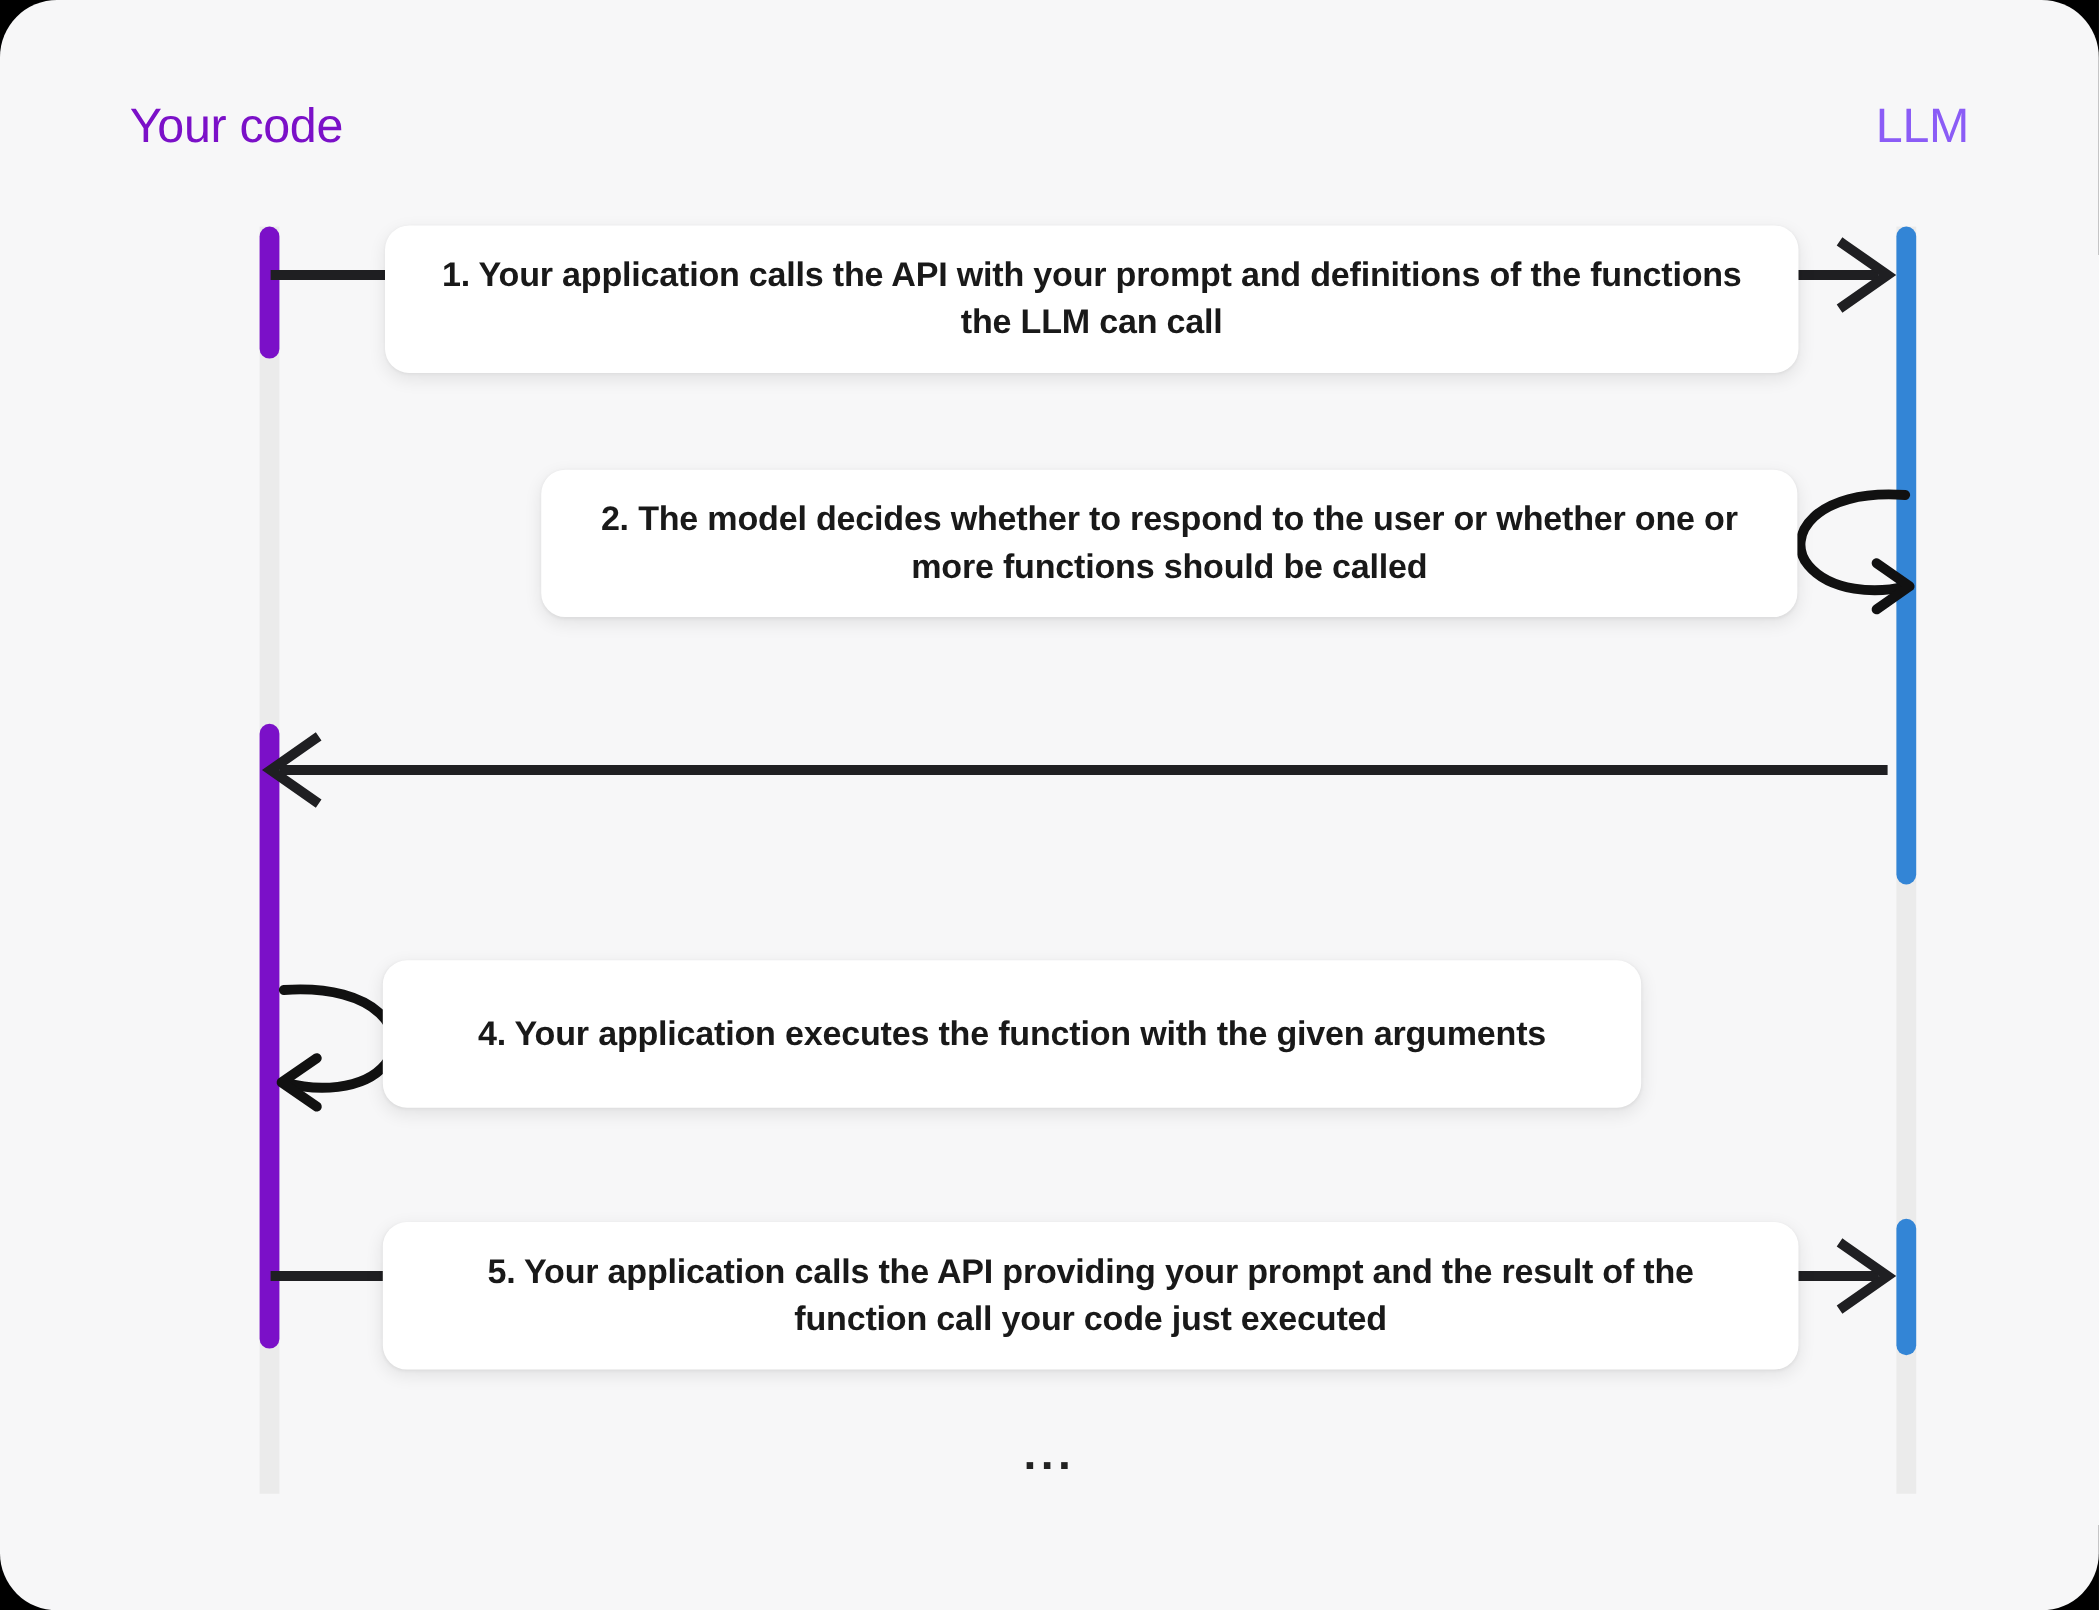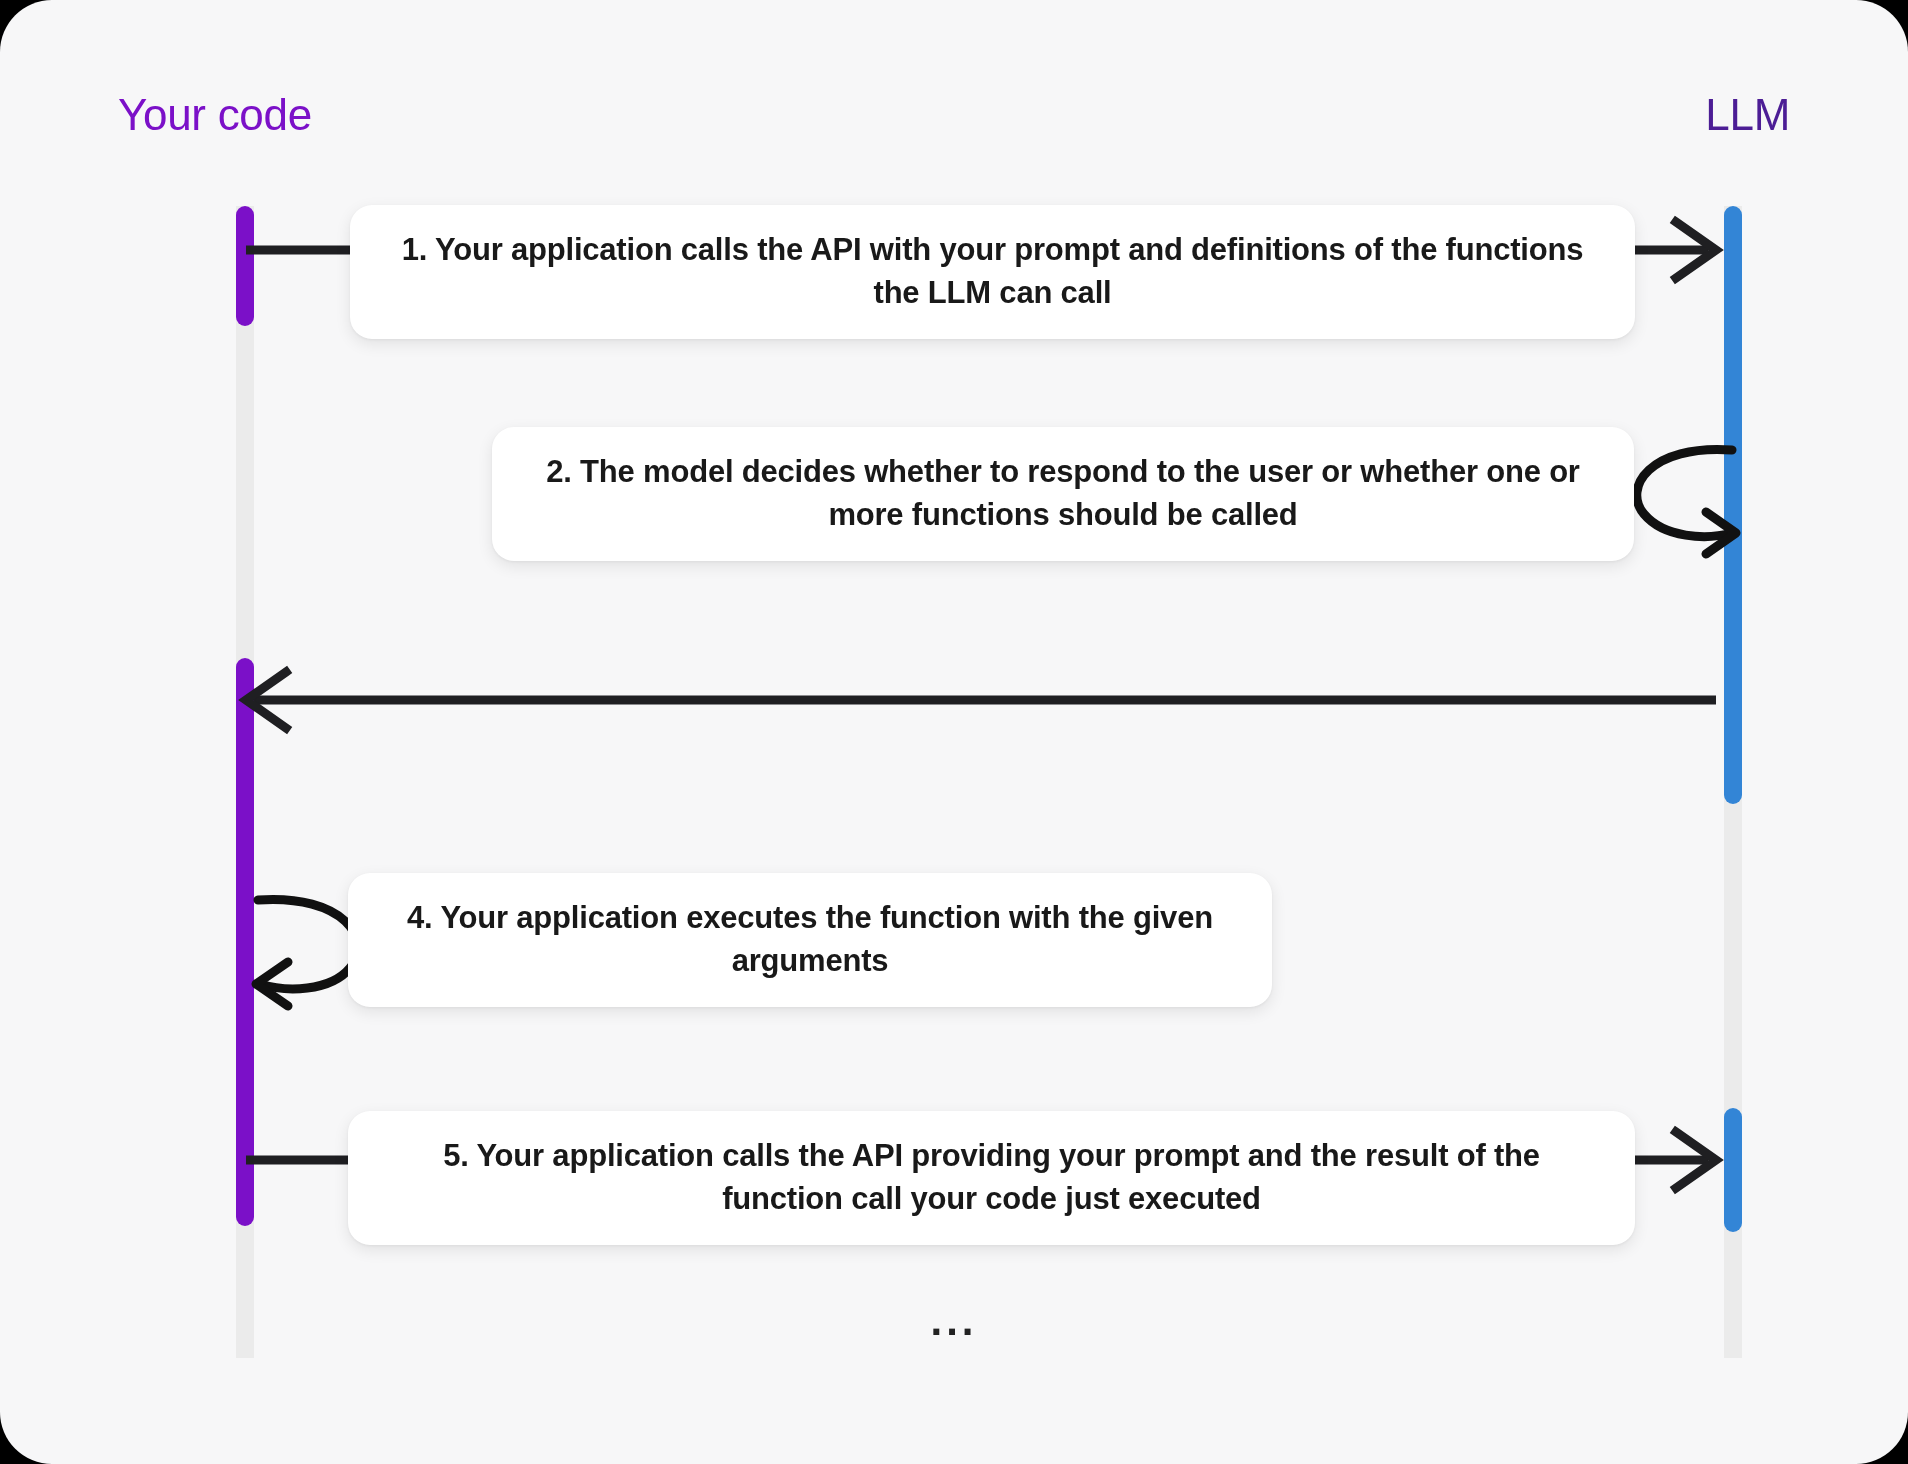--- a/index.html
+++ b/index.html
@@ -30,21 +30,21 @@
     white-space: nowrap;
   }
   #label-your-code {
     left: 118px;
     top: 90px;
     color: #7b10c8;
   }
   #label-llm {
     right: 118px;
     top: 90px;
-    color: #4c1d95;
+    color: #8b5cf6;
   }
   .lifeline {
     position: absolute;
     width: 18px;
     background: #ebebeb;
   }
   #lifeline-left  { left: 236px;  top: 206px; height: 1152px; }
   #lifeline-right { left: 1724px; top: 206px; height: 1152px; }
 
   .activation {
@@ -76,21 +76,21 @@
     font-size: 31px;
     font-weight: 700;
     line-height: 1.38;
     color: #191919;
     letter-spacing: -0.2px;
   }
 
   #box-1 { left: 350px; top: 205px;  width: 1285px; height: 134px; }
   #box-2 { left: 492px; top: 427px;  width: 1142px; height: 134px; }
   #box-3 { left: 357px; top: 655px;  width: 1278px; height: 134px; }
-  #box-4 { left: 348px; top: 873px;  width: 924px; height: 134px; }
+  #box-4 { left: 348px; top: 873px;  width: 1144px; height: 134px; }
   #box-5 { left: 348px; top: 1111px; width: 1287px; height: 134px; justify-content: flex-end; }
 
   .arrow-svg {
     position: absolute;
     overflow: visible;
   }
   #arrow-1 { left: 236px;  top: 230px;  }
   #arrow-3 { left: 236px;  top: 680px;  }
   #arrow-5 { left: 236px;  top: 1140px; }
   #loop-2  { left: 1620px; top: 430px;  }

